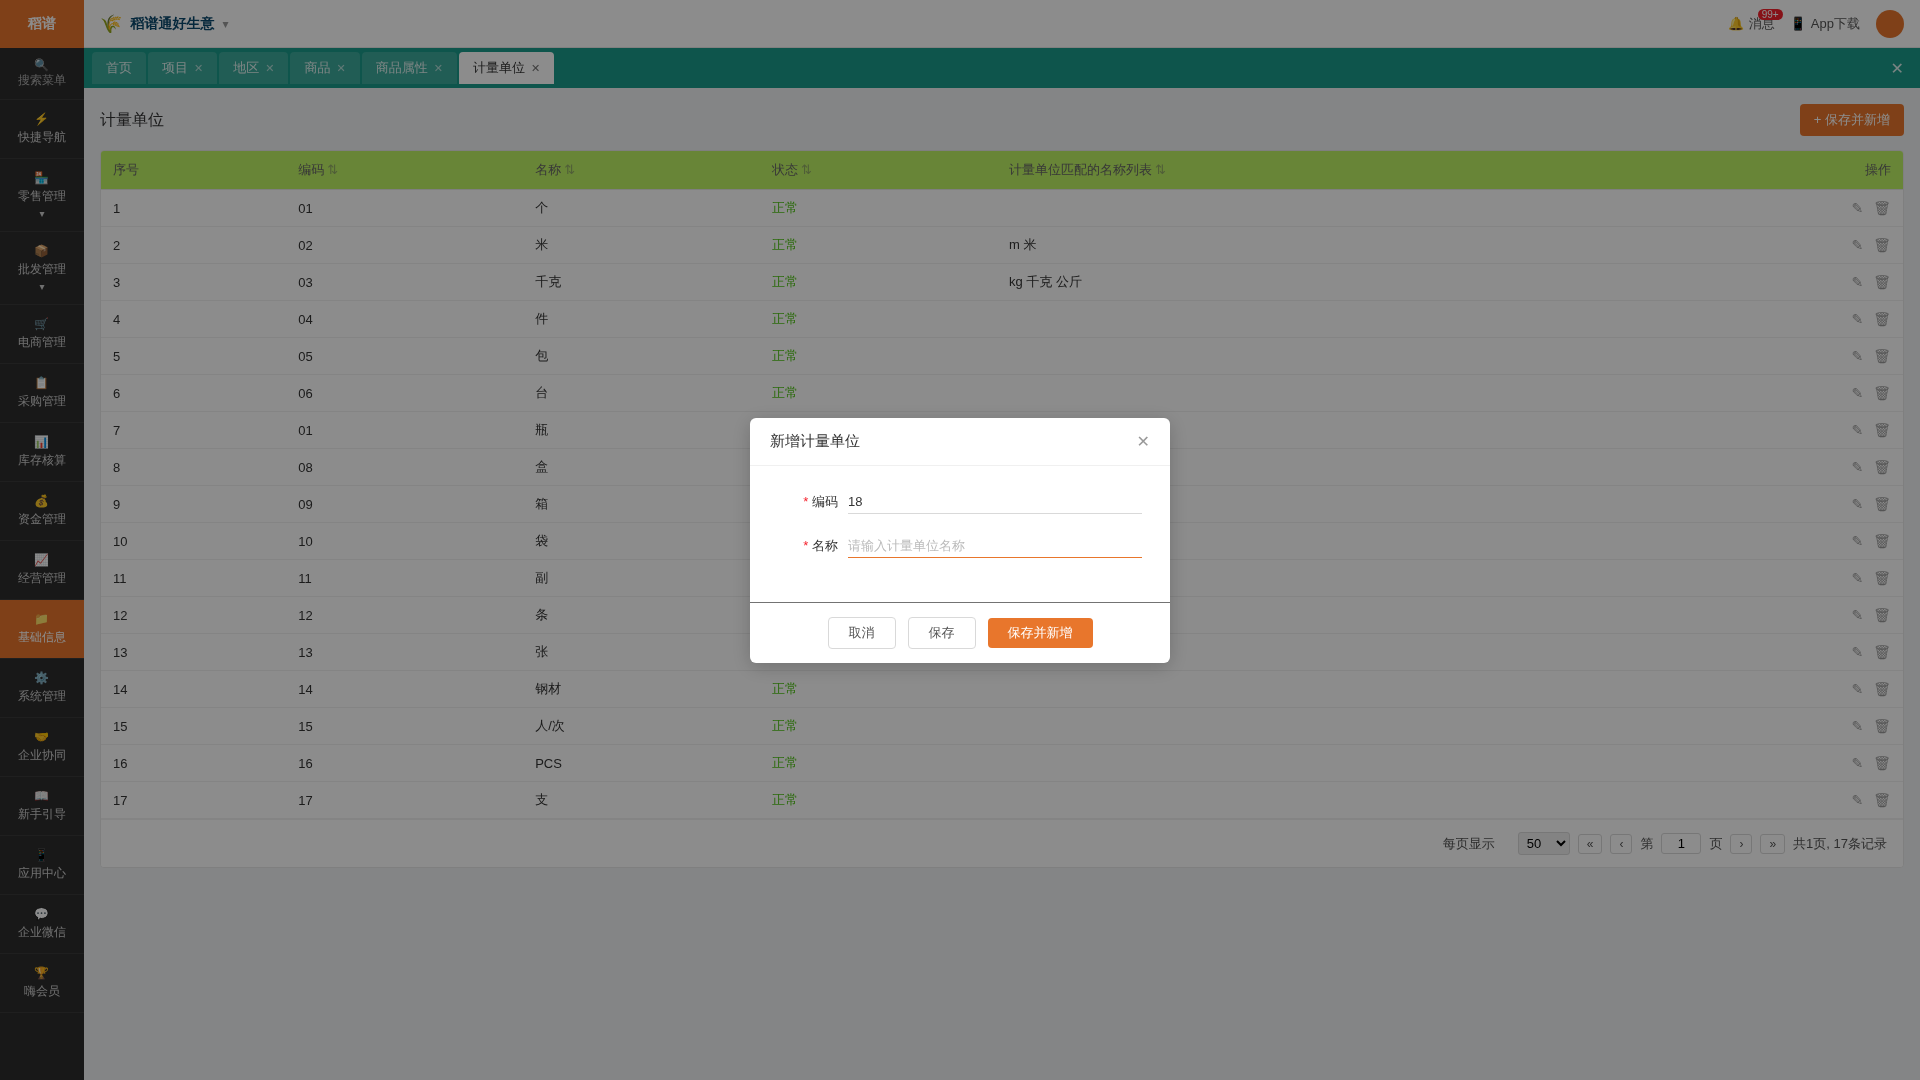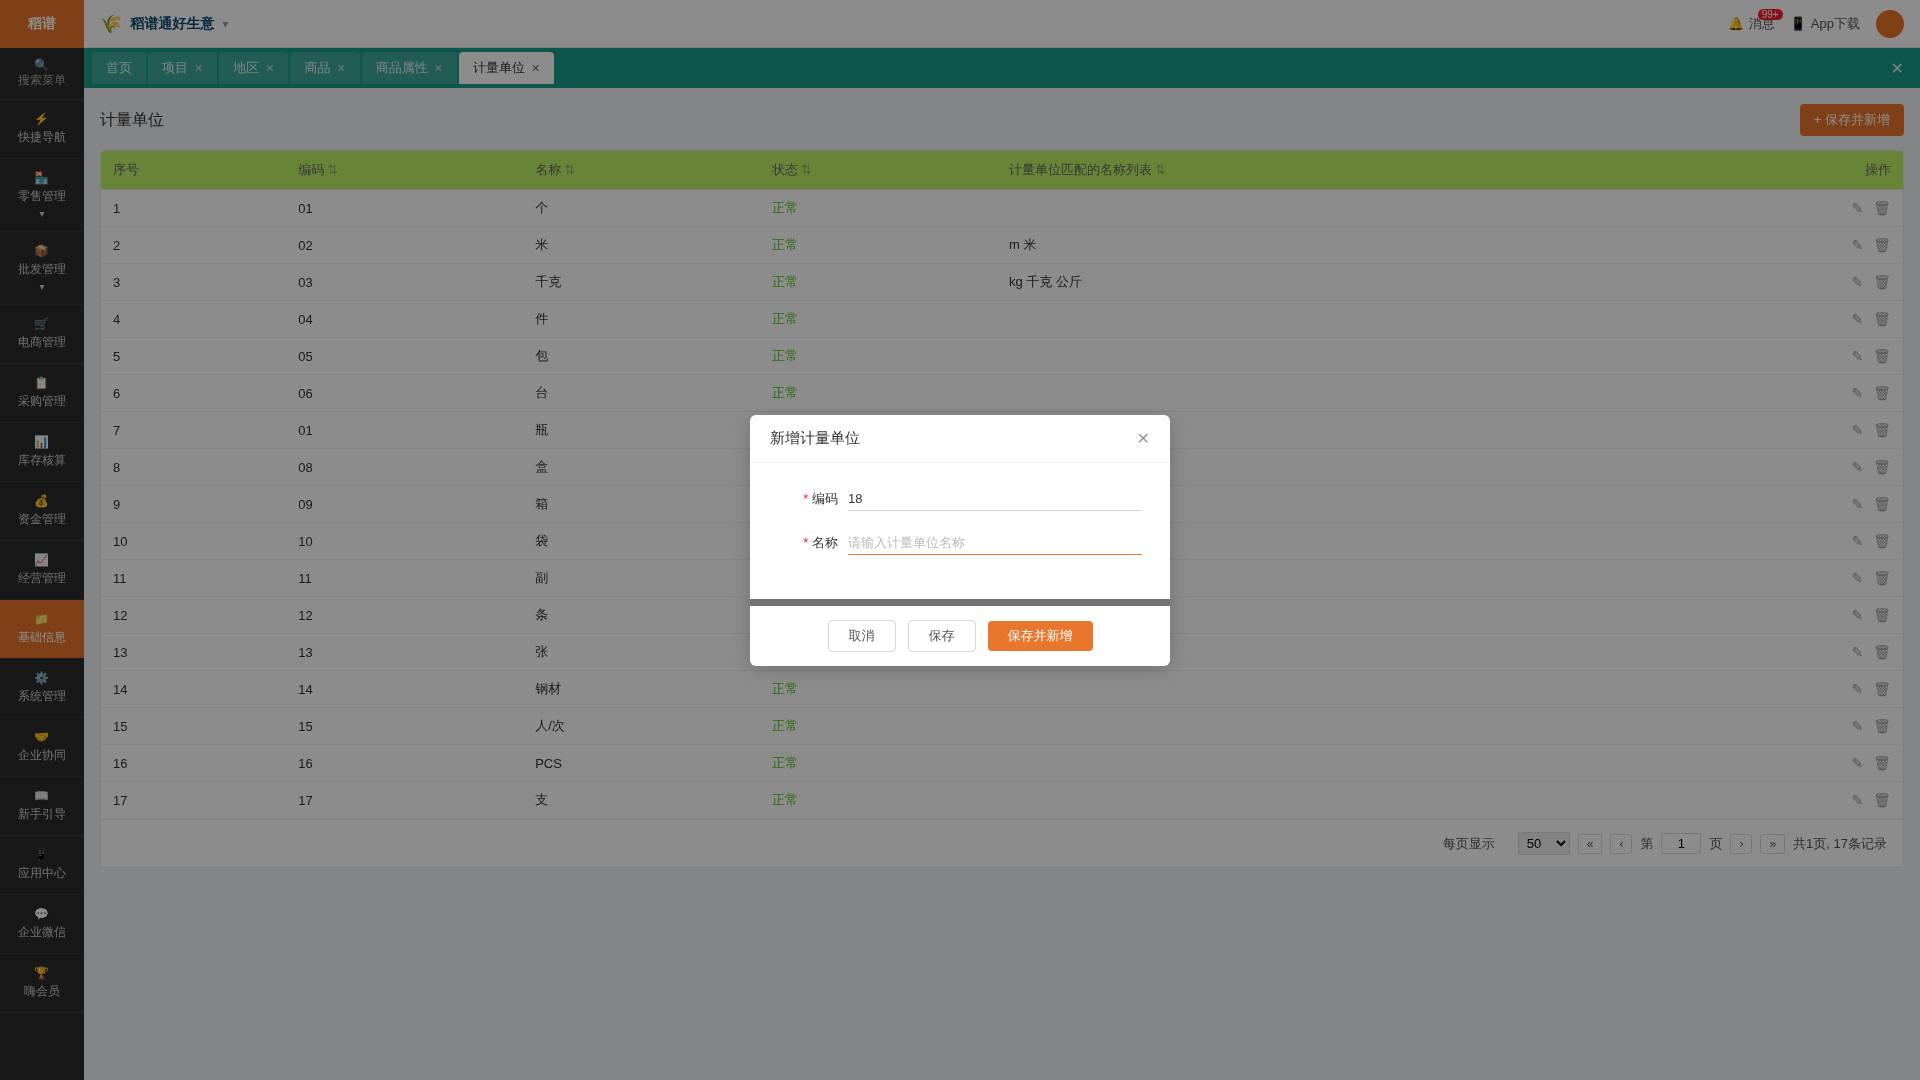--- a/index.html
+++ b/index.html
@@ -331,21 +331,21 @@
     .form-input.active-border {
       border-bottom-color: #e8762c;
     }
     .form-input::placeholder { color: #bbb; }
     .modal-footer {
       padding: 14px 20px;
       display: flex;
       align-items: center;
       justify-content: center;
       gap: 12px;
-      border-top: 7px solid #737373;
+      border-top: 1px solid #737373;
     }
     .btn-cancel {
       padding: 6px 20px;
       border: 1px solid #d9d9d9;
       border-radius: 4px;
       background: white;
       cursor: pointer;
       font-size: 13px;
       color: #555;
     }

